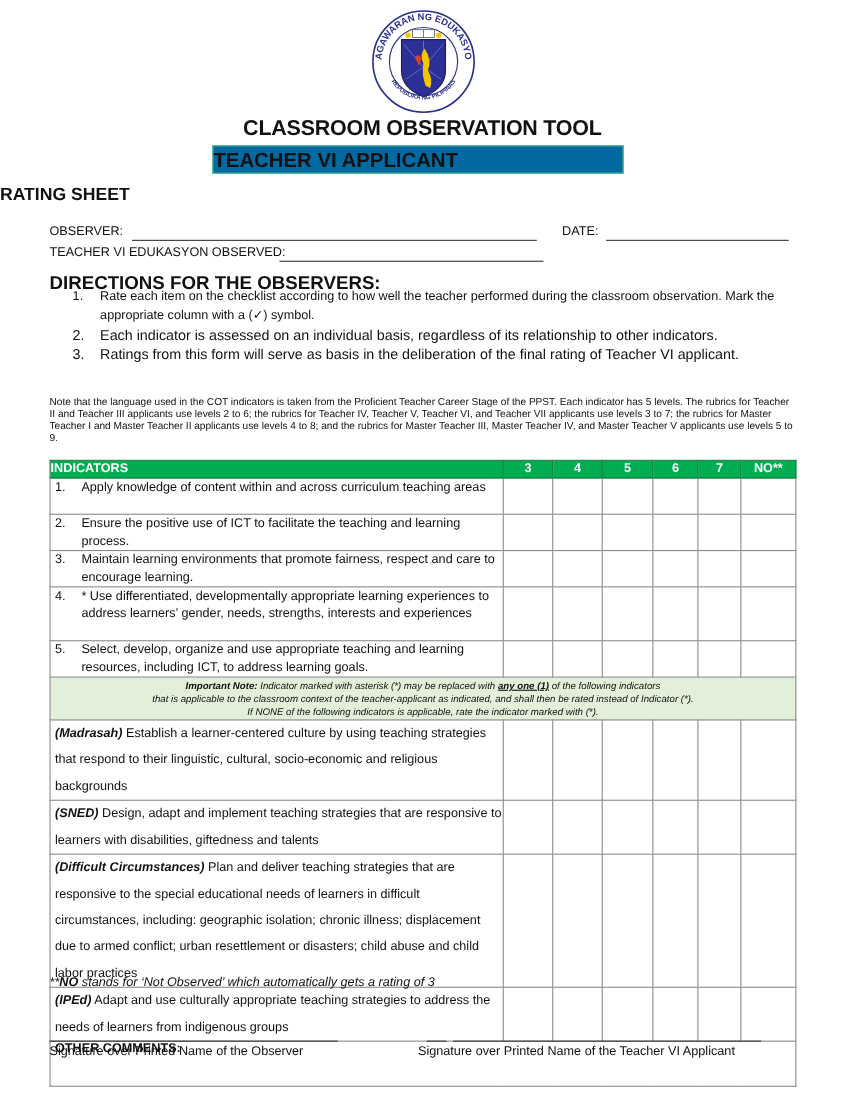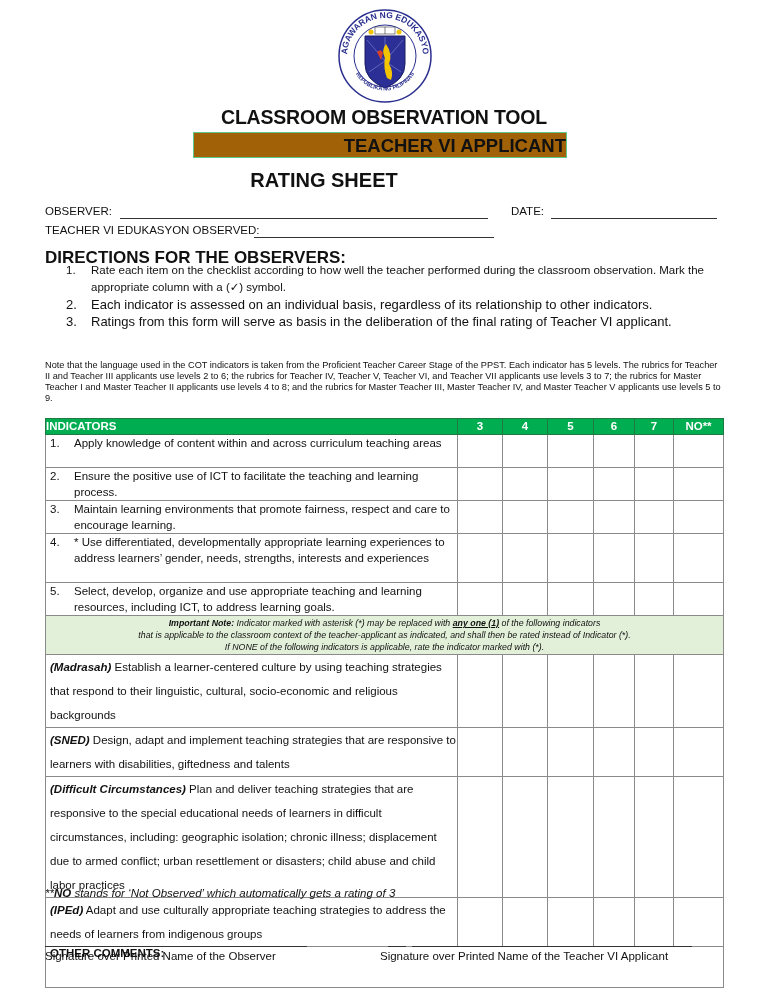--- a/index.html
+++ b/index.html
@@ -1,23 +1,23 @@
 <!DOCTYPE html>
 <html><head>
 <meta charset="utf-8">
 <style>
   html, body { margin: 0; padding: 0; background: #ffffff; }
   body { width: 768px; height: 994px; position: relative; overflow: hidden;
          font-family: "Liberation Sans", sans-serif; color: #111; }
   .abs { position: absolute; }
   .logo { left: 331px; top: 6px; width: 108px; height: 100px; }
   .title1 { left: 0; width: 768px; top: 106px; text-align: center; font-weight: bold; font-size: 19.5px; letter-spacing: -0.2px; }
-  .title2 { left: 193px; top: 132px; width: 374px; height: 26px; background: #a16207; border: 1px solid #5ec98d; box-sizing: border-box;
-            text-align: right; font-weight: bold; font-size: 18.5px; line-height: 26px; }
-  .title3 { left: 0; width: 648px; top: 169px; text-align: center; font-weight: bold; font-size: 20px; }
+  .title2 { left: 193px; top: 132px; width: 374px; height: 26px; background: #0369a1; border: 1px solid #5ec98d; box-sizing: border-box;
+            text-align: left; font-weight: bold; font-size: 18.5px; line-height: 26px; }
+  .title3 { left: 0; width: 648px; top: 169px; font-weight: bold; font-size: 16px; }
   .field { font-size: 11.5px; white-space: pre; }
   .directions-head { left: 45px; top: 248px; font-weight: bold; font-size: 17px; }
   .dir-list { left: 66px; top: 262px; width: 640px; margin: 0; padding: 0; list-style: none; }
   .dir-list li { position: relative; padding-left: 25px; }
   .dir-list li .num { position: absolute; left: 0; }
   .d1 { font-size: 11.5px; line-height: 17px; }
   .d2 { font-size: 13px; line-height: 17px; }
   .note { left: 45px; top: 360px; width: 680px; font-size: 9.2px; line-height: 11px; }
   table.cot { position: absolute; left: 45px; top: 418px; width: 678px; border-collapse: collapse; table-layout: fixed; }
   table.cot td, table.cot th { border: 1px solid #8a8a8a; padding: 0; vertical-align: top; }

